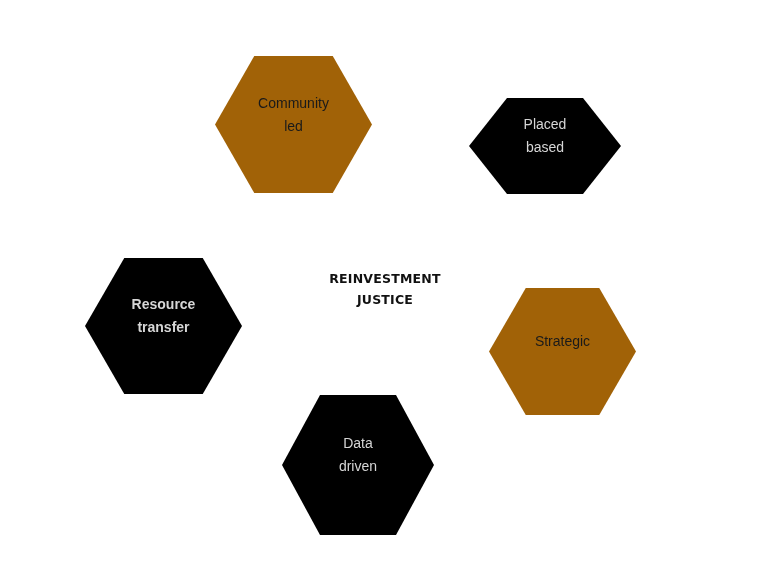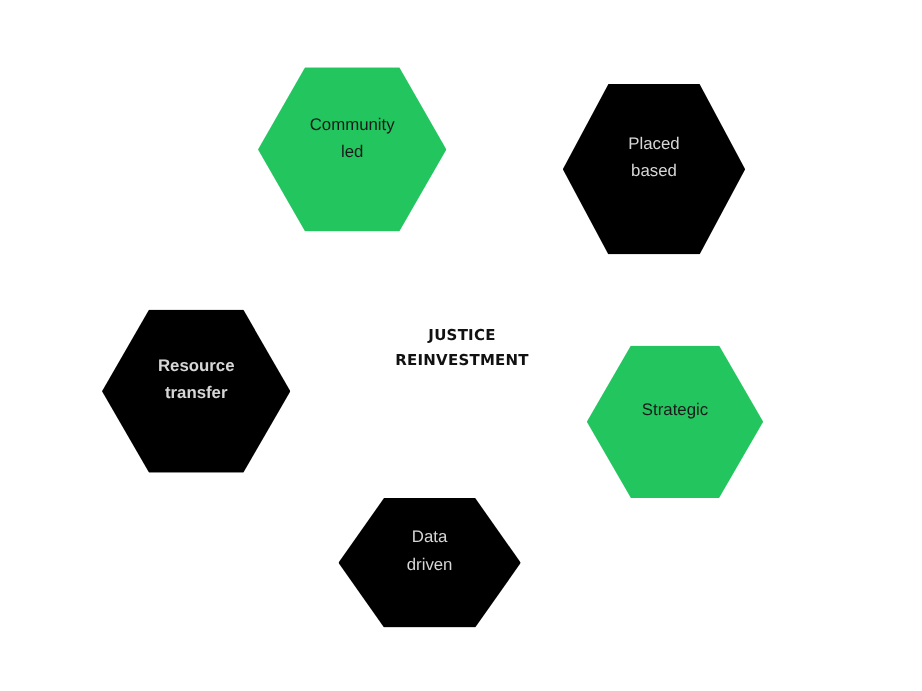--- a/index.html
+++ b/index.html
@@ -1,59 +1,59 @@
 <!DOCTYPE html>
 <html><head>
 <meta charset="utf-8">
 <style>
   html, body { margin: 0; padding: 0; }
   body { width: 768px; height: 576px; background: #ffffff; position: relative; overflow: hidden; font-family: "Liberation Sans", sans-serif; }
   .hex { position: absolute; clip-path: polygon(25% 0%, 75% 0%, 100% 50%, 75% 100%, 25% 100%, 0% 50%); display: flex; flex-direction: column; align-items: center; justify-content: center; text-align: center; font-size: 14px; line-height: 23px; }
   .hex .lbl { display: block; margin-top: -20px; }
-  .yellow { background: #22c55e; color: #1a1a1a; }
+  .yellow { background: #a16207; color: #1a1a1a; }
   .black { background: #000000; color: #d6d6d6; }
   .center-title { position: absolute; left: 310px; top: 268px; width: 150px; text-align: center; font-family: "DejaVu Sans", sans-serif; font-weight: bold; font-size: 12.5px; line-height: 21px; color: #111; letter-spacing: 0.2px; }
 </style>
 </head>
 <body>
 
 <div>
 
   <div class="center-title">
+    <div>REINVESTMENT</div>
     <div>JUSTICE</div>
-    <div>REINVESTMENT</div>
   </div>
 
   <div class="hex yellow" style="left:215px; top:56px; width:157px; height:137px;">
     <span class="lbl">
       <span style="display:block">Community</span>
       <span style="display:block">led</span>
     </span>
   </div>
 
-  <div class="hex black" style="left:469px; top:70px; width:152px; height:142px;">
+  <div class="hex black" style="left:469px; top:98px; width:152px; height:96px;">
     <span class="lbl">
       <span style="display:block">Placed</span>
       <span style="display:block">based</span>
     </span>
   </div>
 
   <div class="hex black" style="left:85px; top:258px; width:157px; height:136px;font-weight:bold;">
     <span class="lbl">
       <span style="display:block">Resource</span>
       <span style="display:block">transfer</span>
     </span>
   </div>
 
   <div class="hex yellow" style="left:489px; top:288px; width:147px; height:127px;text-align:center;">
     <span class="lbl">
       <span style="display:block">Strategic</span>
     </span>
   </div>
 
-  <div class="hex black" style="left:282px; top:395px; width:152px; height:108px;margin-top:20px;">
+  <div class="hex black" style="left:282px; top:395px; width:152px; height:140px;">
     <span class="lbl">
       <span style="display:block">Data</span>
       <span style="display:block">driven</span>
     </span>
   </div>
 
 </div>
 
 </body></html>

